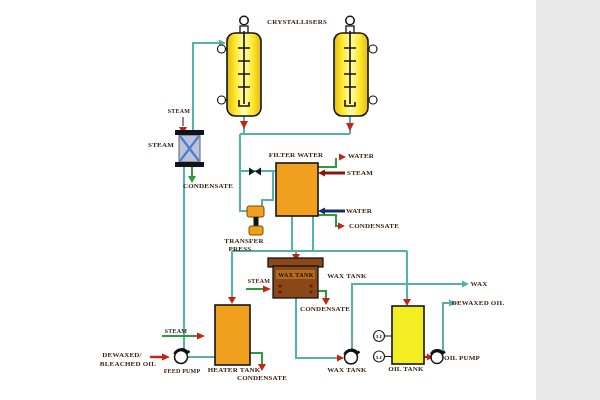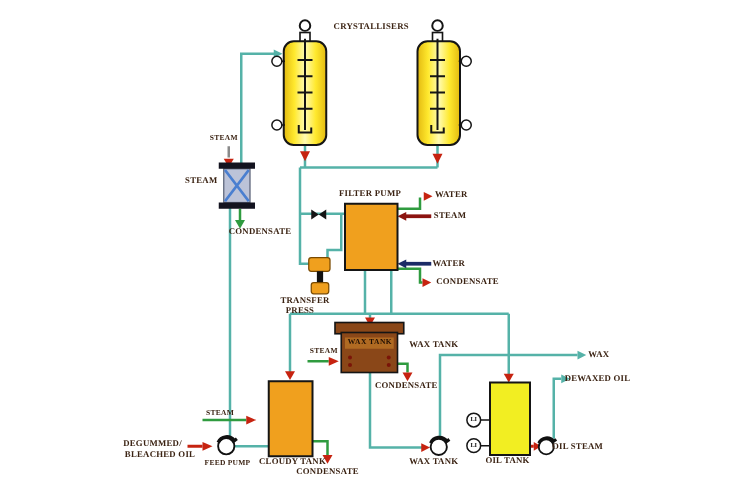--- a/index.html
+++ b/index.html
@@ -1,16 +1,16 @@
 <!DOCTYPE html>
 <html style="--c-pipe: #55b2a8; --c-utility-green: #2f9b3f; --c-water-navy: #1b2b66; --c-steam-darkred: #8c1410; --c-arrow-red: #c62310; --c-equipment-orange: #f0a01e; --c-crystalliser-yellow: #ffe92e; --c-oil-tank-yellow: #f2ee22; --c-wax-tank-brown: #8a4718; --c-heater-gray: #bcc3d8; --c-heater-cross-blue: #4a7fd0; --c-outline-black: #151515; --c-label-text: #3b2313;"><head>
 <meta charset="utf-8">
 <style>
   html,body{margin:0;padding:0;background:#e9e9e9;}
-  .canvas{position:relative;width:600px;height:400px;background:#ffffff;overflow:hidden;
+  .canvas{position:relative;width:536px;height:400px;background:#ffffff;overflow:hidden;
           font-family:"Liberation Serif", serif;}
   svg.layer{position:absolute;left:0;top:0;width:600px;height:400px;}
   .lbl{position:absolute;transform:translate(-50%,-50%);font-weight:bold;
        font-size:7px;line-height:7px;letter-spacing:.2px;color:#3b2313;white-space:nowrap;
        text-align:center;}
   .lbl.small{font-size:6px;line-height:6px;}
   .lbl.inner{color:#1d0d03;font-size:6px;letter-spacing:.4px;}
   .lbl.li{font-size:5px;letter-spacing:0;color:#111;}
 </style>
 </head>
@@ -172,38 +172,38 @@
     <g>
       <circle cx="437" cy="357.5" r="6" fill="#fff" stroke="#111" stroke-width="1.5"></circle>
       <path d="M431,354.5 A7 7 0 0 1 443,353 L445,351.5" fill="none" stroke="#111" stroke-width="2.4"></path>
     </g>
   </svg>
 
   <div class="lbl" style="left:297px;top:22px">CRYSTALLISERS</div>
   <div class="lbl small" style="left:179px;top:111px">STEAM</div>
   <div class="lbl" style="left:161px;top:145px">STEAM</div>
   <div class="lbl" style="left:208px;top:186px">CONDENSATE</div>
-  <div class="lbl" style="left:296px;top:155px">FILTER PUMP</div>
+  <div class="lbl" style="left:296px;top:155px">FILTER WATER</div>
   <div class="lbl" style="left:361px;top:156px">WATER</div>
   <div class="lbl" style="left:360px;top:173px">STEAM</div>
   <div class="lbl" style="left:359px;top:211px">WATER</div>
   <div class="lbl" style="left:374px;top:226px">CONDENSATE</div>
   <div class="lbl" style="left:244px;top:241px">TRANSFER</div>
   <div class="lbl" style="left:240px;top:249px">PRESS</div>
   <div class="lbl inner" style="left:296px;top:274.5px">WAX TANK</div>
   <div class="lbl" style="left:347px;top:276px">WAX TANK</div>
   <div class="lbl small" style="left:259px;top:281px">STEAM</div>
   <div class="lbl" style="left:325px;top:309px">CONDENSATE</div>
   <div class="lbl" style="left:479px;top:284px">WAX</div>
   <div class="lbl" style="left:478px;top:303px">DEWAXED OIL</div>
   <div class="lbl small" style="left:176px;top:331px">STEAM</div>
-  <div class="lbl" style="left:122px;top:355px">DEGUMMED/</div>
+  <div class="lbl" style="left:122px;top:355px">DEWAXED/</div>
   <div class="lbl" style="left:128px;top:364px">BLEACHED OIL</div>
   <div class="lbl small" style="left:182px;top:371px">FEED PUMP</div>
-  <div class="lbl" style="left:234px;top:370px">CLOUDY TANK</div>
+  <div class="lbl" style="left:234px;top:370px">HEATER TANK</div>
   <div class="lbl" style="left:262px;top:378px">CONDENSATE</div>
   <div class="lbl" style="left:347px;top:370px">WAX TANK</div>
   <div class="lbl" style="left:406px;top:369px">OIL TANK</div>
-  <div class="lbl" style="left:462px;top:358px">OIL STEAM</div>
+  <div class="lbl" style="left:462px;top:358px">OIL PUMP</div>
   <div class="lbl li" style="left:379px;top:336px">LI</div>
   <div class="lbl li" style="left:379px;top:356.5px">LI</div>
 
 </div>
 
 </body></html>

